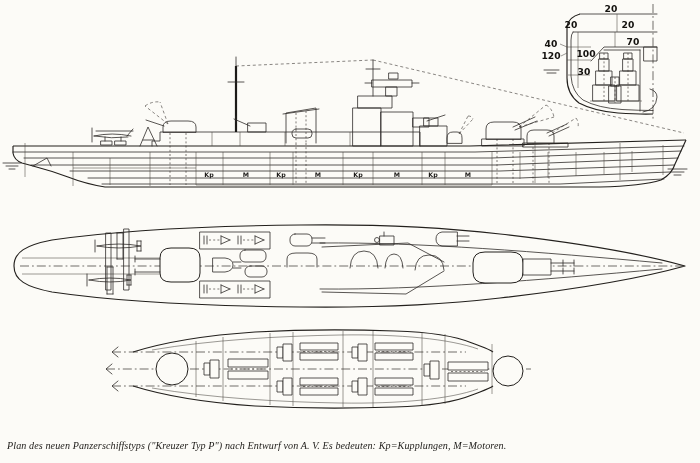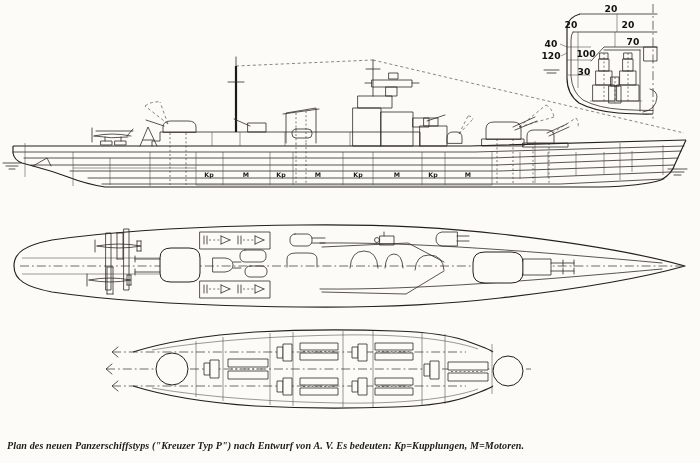--- a/index.html
+++ b/index.html
@@ -11,21 +11,21 @@
   .hv{fill:none;stroke:#23201d;stroke-width:1.15;stroke-linejoin:round;}
   .thk{fill:none;stroke:#1c1a18;stroke-width:2.2;}
   .dsh{fill:none;stroke:#3a3632;stroke-width:0.65;stroke-dasharray:2,2.2;}
   .fan{fill:none;stroke:#3a3632;stroke-width:0.6;stroke-dasharray:3,2.6;}
   .cdl{fill:none;stroke:#35312d;stroke-width:0.7;stroke-dasharray:9,3,1.8,3;}
   .fp{fill:#fcfbf7;stroke:#2e2b28;stroke-width:0.8;stroke-linejoin:round;}
   .fpv{fill:#fcfbf7;stroke:#23201d;stroke-width:1.0;stroke-linejoin:round;}
   .lbl{font-family:"DejaVu Sans",sans-serif;font-size:6.3px;font-weight:600;fill:#1e1c1a;}
   .armor{font-family:"DejaVu Sans",sans-serif;font-size:9.2px;font-weight:bold;fill:#14120f;}
   .caption{position:absolute;left:7px;top:440px;width:690px;font-family:"Liberation Serif",serif;
-           font-style:italic;font-weight:bold;font-size:10.1px;color:#1d1b18;letter-spacing:0.1px;}
+           font-style:italic;font-weight:normal;font-size:10.1px;color:#1d1b18;letter-spacing:0.1px;}
 </style>
 </head>
 <body>
 
 <div class="page">
 <svg width="700" height="463" viewBox="0 0 700 463">
 
   <g>
     <g>
       <path class="hv" d="M13,146 H470 L686,140"></path>

